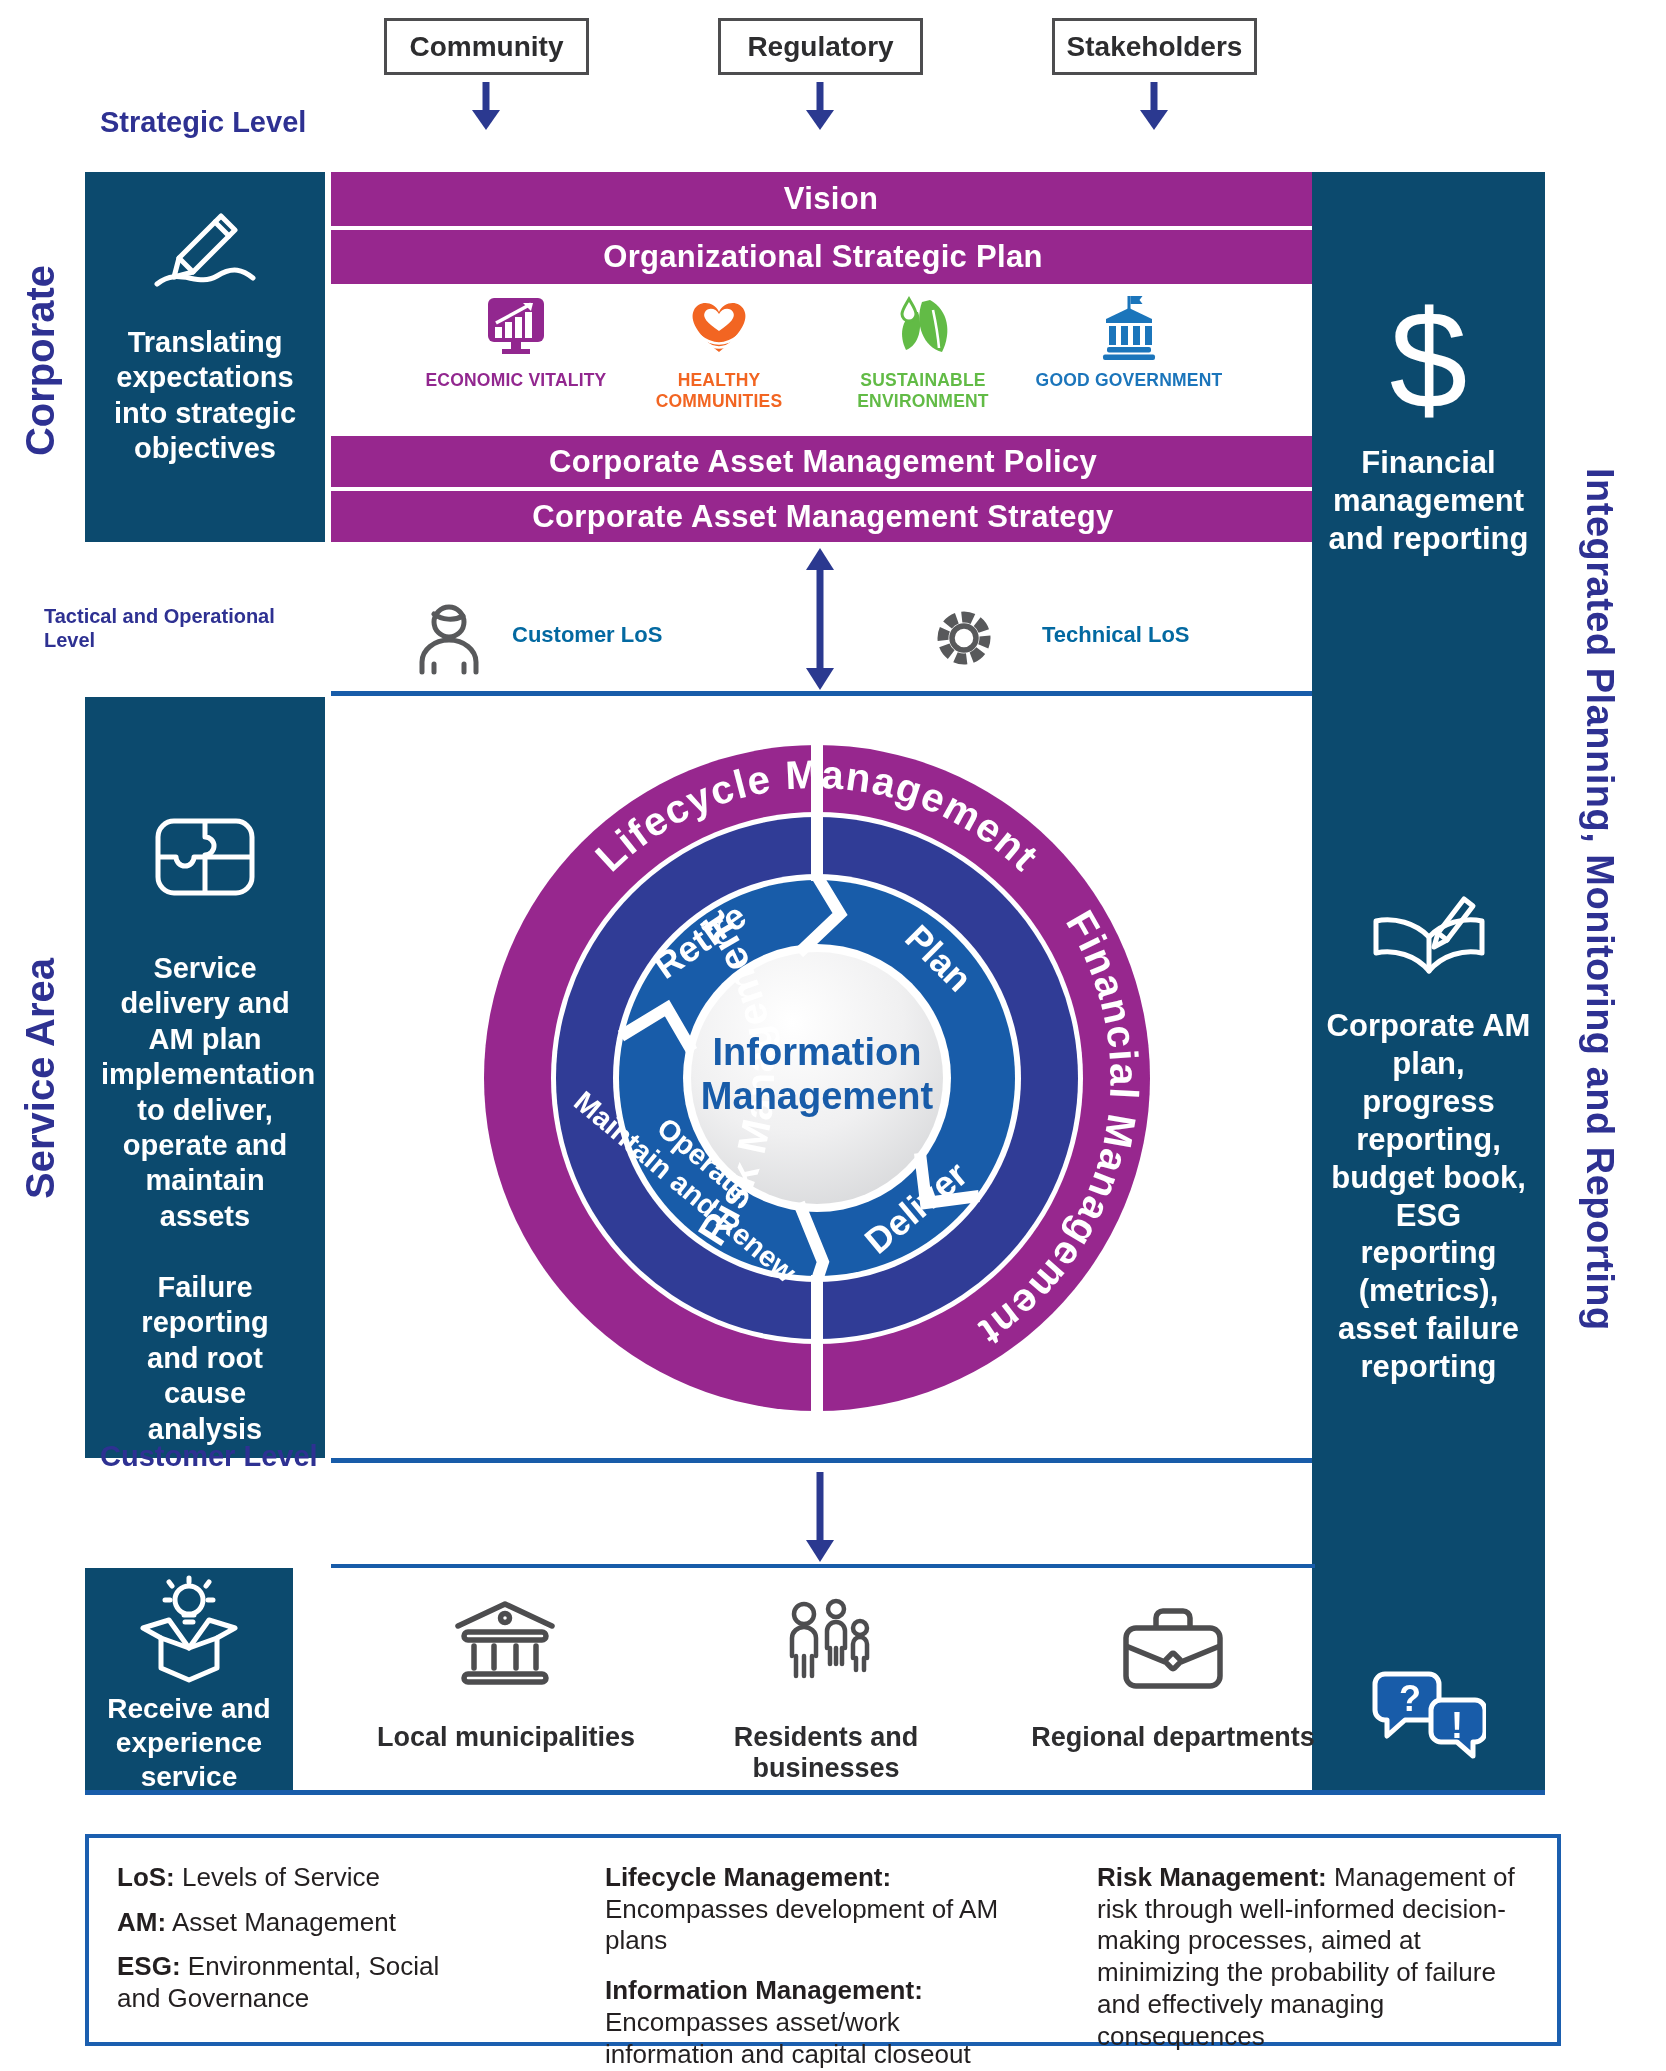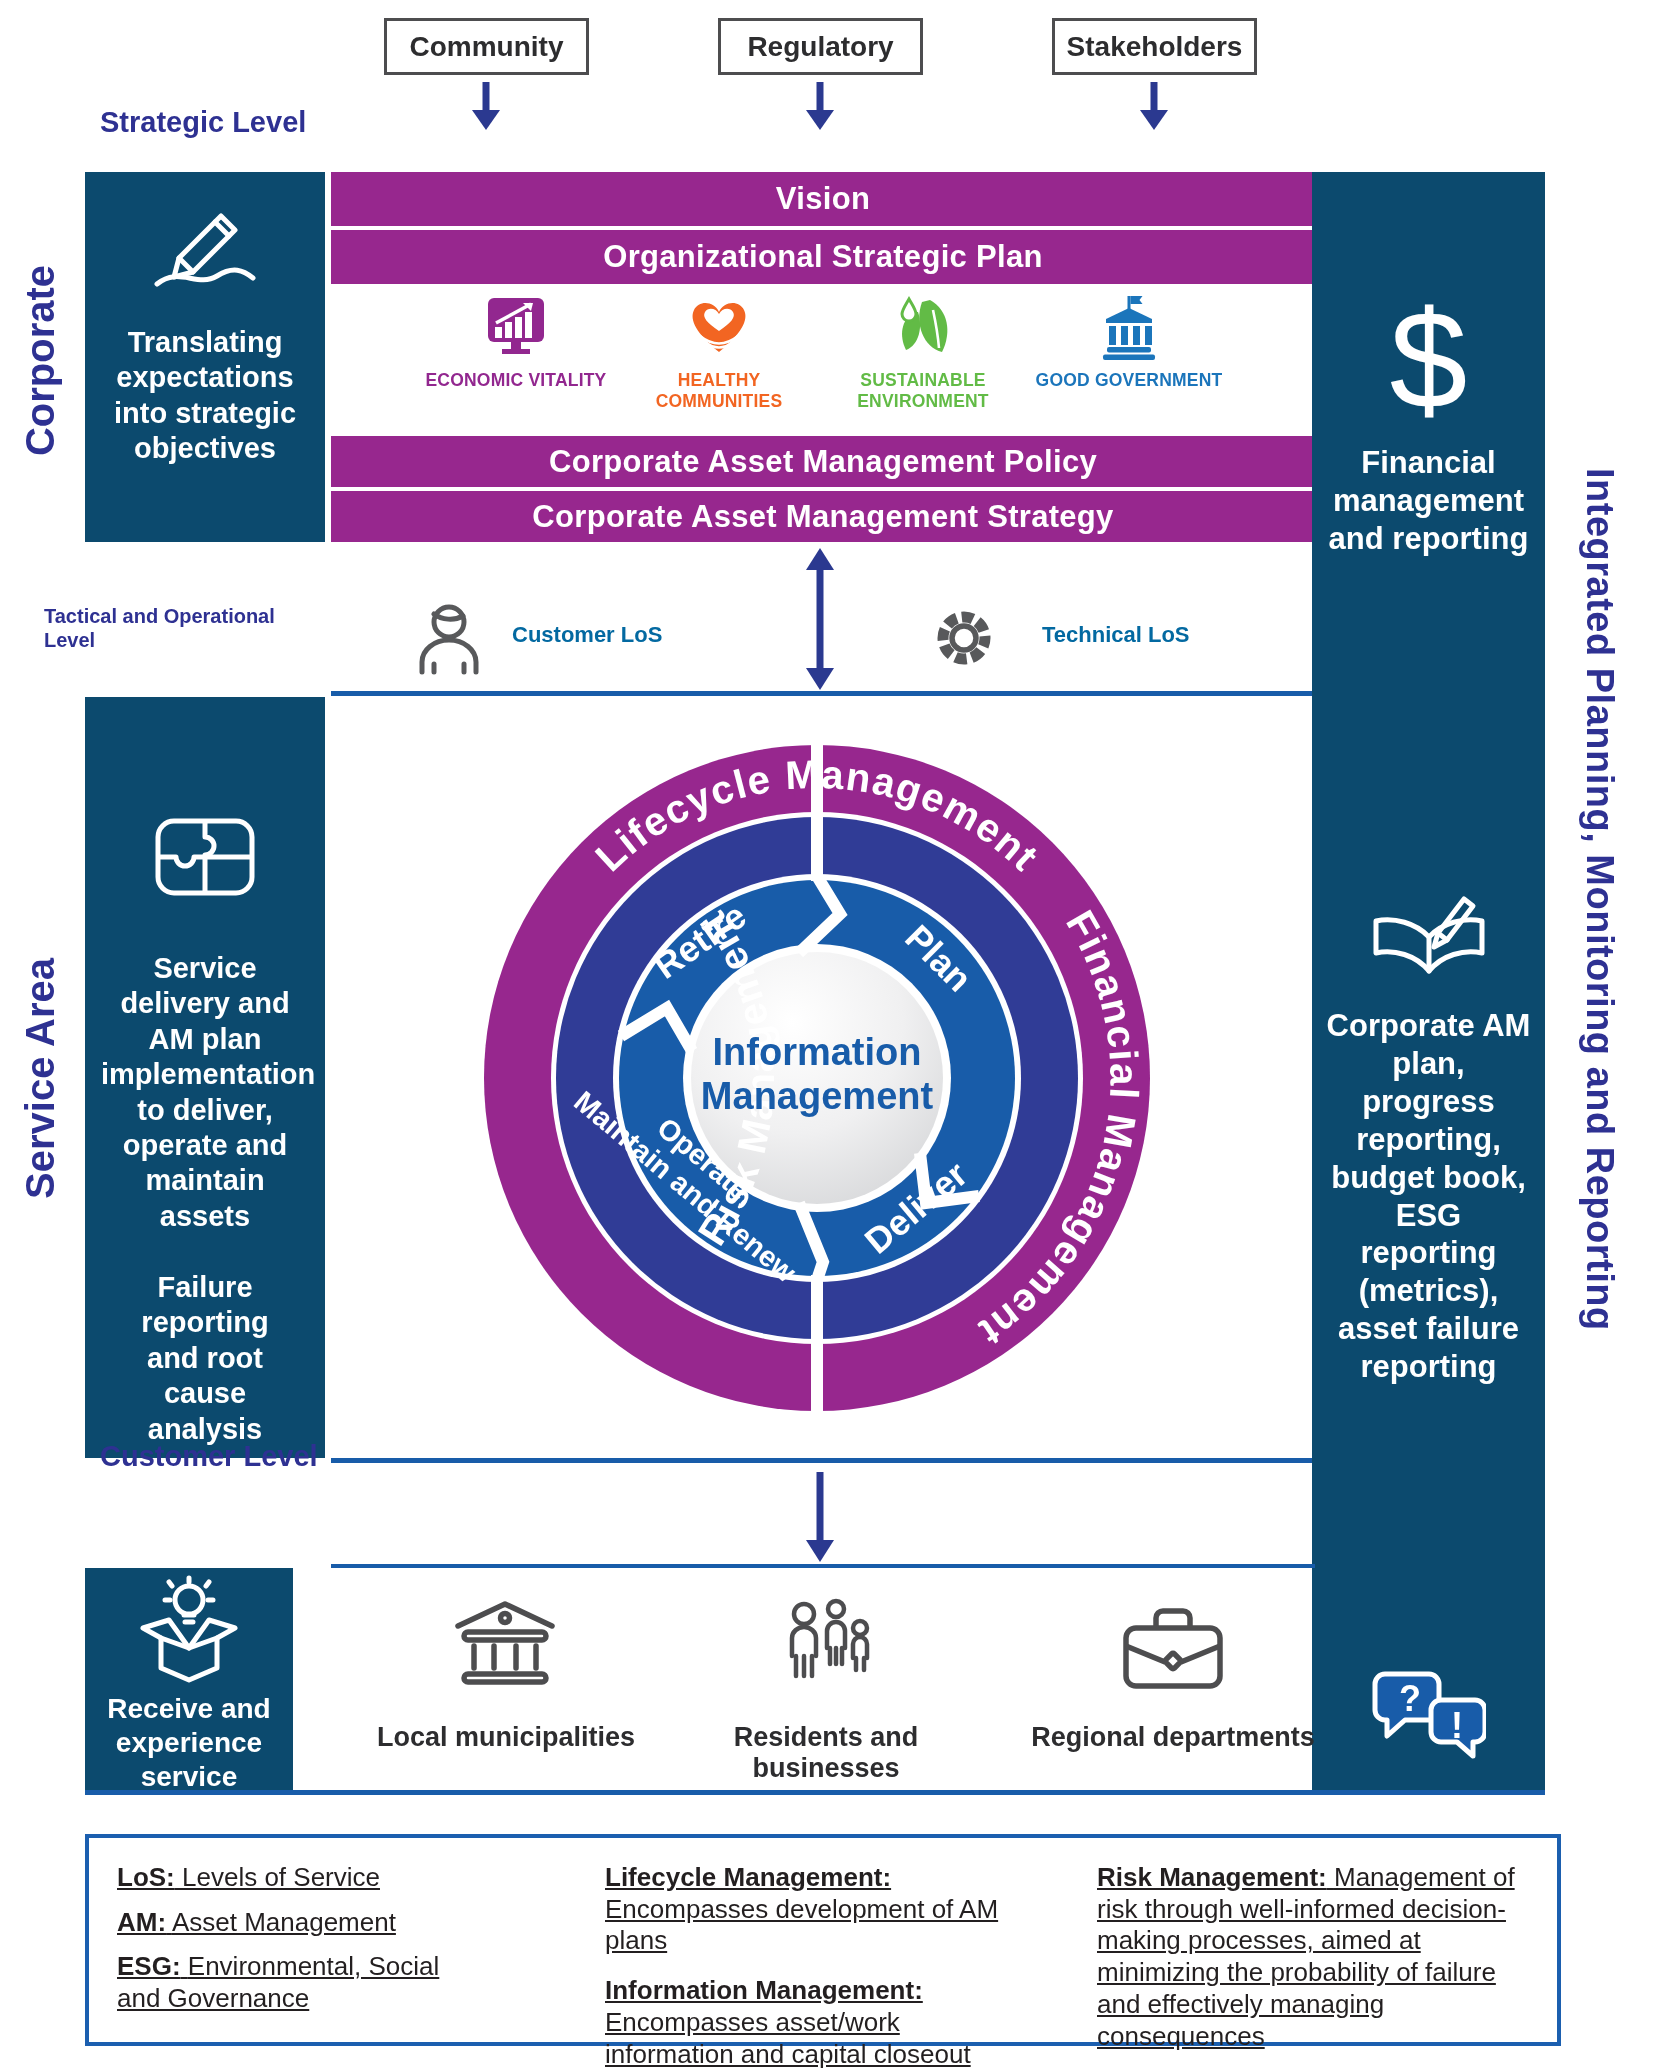--- a/index.html
+++ b/index.html
@@ -35,21 +35,21 @@
   .hline{position:absolute;background:#185ca9;}
   .pillar{position:absolute;width:190px;text-align:center;}
   .pillar .plabel{font-size:17.5px;font-weight:bold;line-height:1.18;letter-spacing:.2px;margin-top:6px;}
   .c-econ{color:#92278f}.c-health{color:#f26522}.c-sust{color:#62bb46}.c-gov{color:#1b75bb}
   .los-label{position:absolute;font-size:22px;font-weight:bold;color:#0369a1;}
   .cust-label{position:absolute;font-size:27px;font-weight:bold;color:#2d2d2f;text-align:center;}
   .legend{
     position:absolute;left:85px;top:1834px;width:1476px;height:212px;
     border:4px solid #1b5faf;box-sizing:border-box;background:#fff;
   }
-  .legend p{margin:0 0 13px 0;font-size:26px;line-height:1.22;color:#231f20;text-decoration:underline;}
+  .legend p{margin:0 0 13px 0;font-size:26px;line-height:1.22;color:#231f20;}
   .legend b{font-weight:bold;}
   .ringtext{fill:#ffffff;font-size:40px;font-weight:bold;letter-spacing:1.5px;}
   .seg{fill:#ffffff;font-size:36px;font-weight:bold;text-anchor:middle;}
   .seg2{fill:#ffffff;font-size:29px;font-weight:bold;text-anchor:middle;}
   .ctr{fill:#185ca9;font-size:38px;font-weight:bold;text-anchor:middle;}
 </style>
 </head>
 <body>
 
 <div class="top-box" style="left:384px;">
@@ -86,21 +86,21 @@
     <g stroke="#fff" stroke-width="5" fill="none" stroke-linecap="round" stroke-linejoin="round">
       <path d="M34 58 L76 16 L90 30 L48 72 Z"></path>
       <path d="M70 22 L84 36"></path>
       <path d="M34 58 L29 77 L48 72"></path>
       <path d="M12 84 C34 66 52 88 72 76 C88 66 98 70 108 78"></path>
     </g>
   </svg>
   <div class="note" style="margin:26px 18px 0 18px;">Translating expectations into strategic objectives</div>
 </div>
 
-<div class="pbar" style="top:172px;height:54px;">
+<div class="pbar" style="top:172px;height:54px;padding-left:8px;">
     <span>Vision</span>
   </div>
 <div class="pbar" style="top:230px;height:54px;">
     <span>Organizational Strategic Plan</span>
   </div>
 <div class="pbar" style="top:436px;height:51px;">
     <span>Corporate Asset Management Policy</span>
   </div>
 <div class="pbar" style="top:491px;height:51px;">
     <span>Corporate Asset Management Strategy</span>

